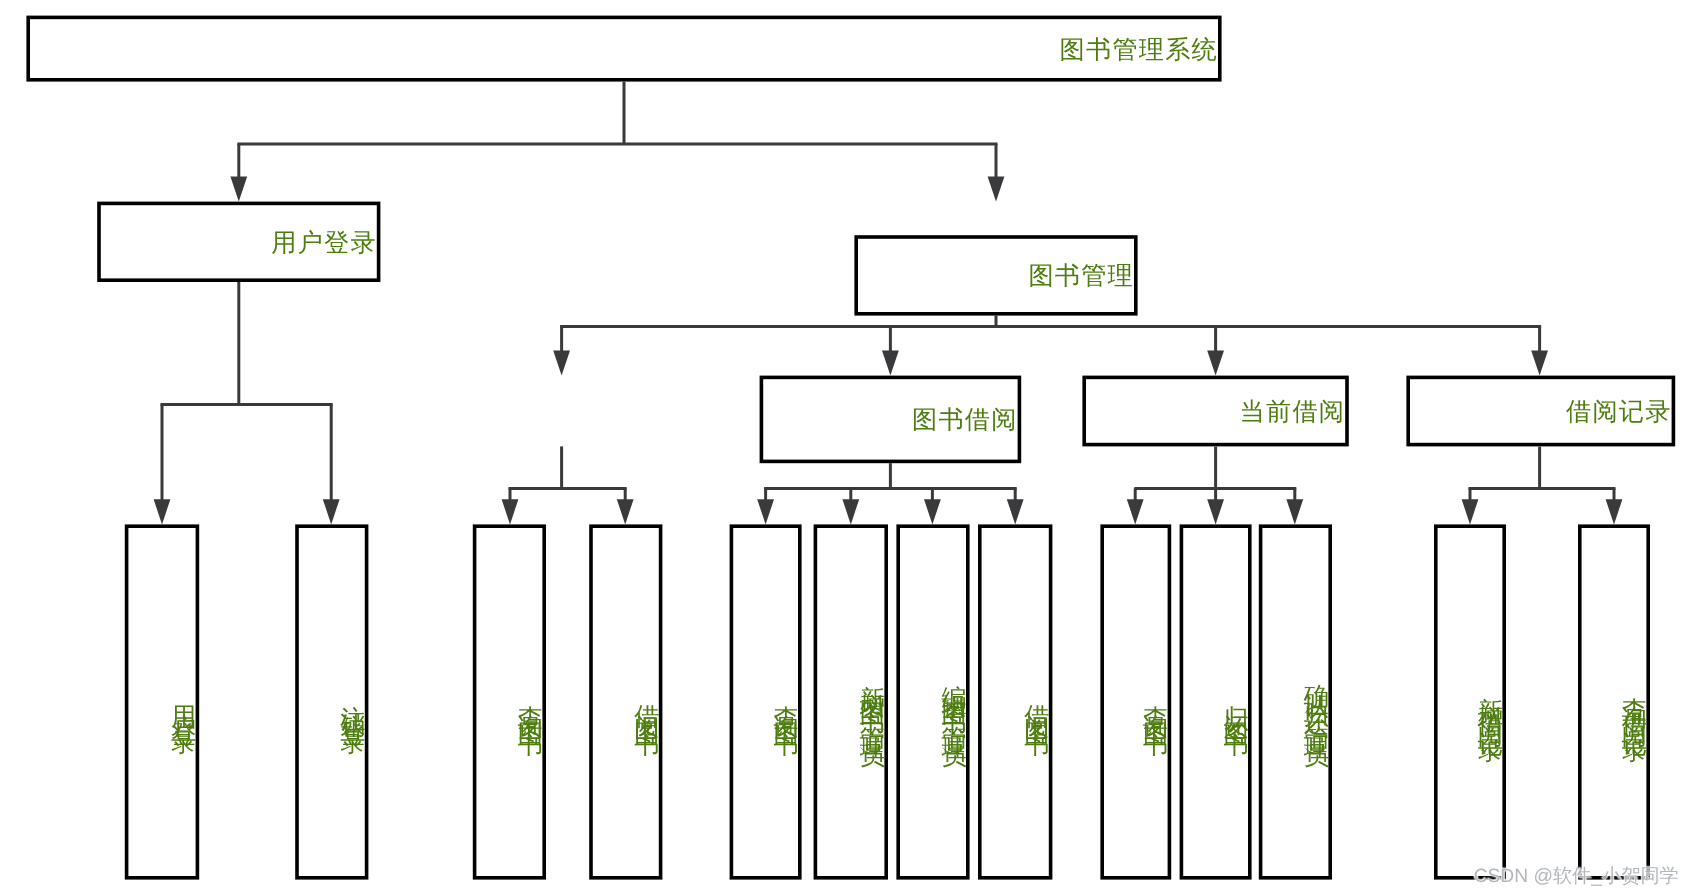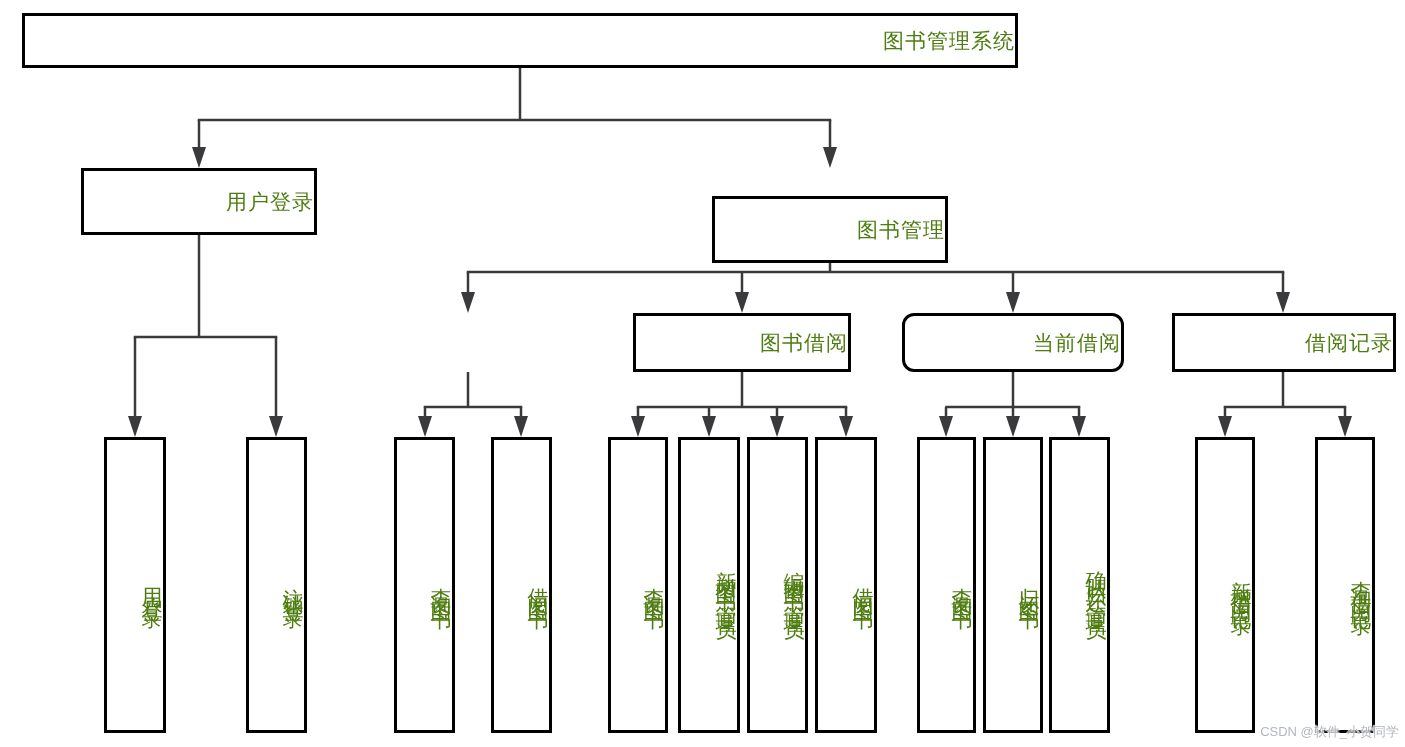--- a/index.html
+++ b/index.html
@@ -34,21 +34,21 @@
     font-size:21px;
     letter-spacing:7px;
     line-height:1;
     padding:6px 0;
   }
   #watermark{
     position:absolute;
     right:6px;
     bottom:6px;
     z-index:3;
-    font-size:13px;
+    font-size:16px;
     color:#b3b7bc;
     text-shadow:0 0 2px #ffffff, 1px 1px 1px #ffffff, -1px -1px 1px #ffffff;
     pointer-events:none;
     white-space:nowrap;
   }
 </style>
 </head>
 <body>
 
 <div id="canvas">
@@ -146,24 +146,24 @@
     <span>图书管理系统</span>
   </div>
 
   <div class="box hbox" style="left:81px;top:168px;width:236px;height:67px;">
     <span>用户登录</span>
   </div>
   <div class="box hbox" style="left:712px;top:168px;width:236px;height:67px;margin-top:28px;">
     <span>图书管理</span>
   </div>
 
-  <div class="box hbox" style="left:633px;top:313px;width:218px;height:59px;">
+  <div class="box hbox" style="left:633px;top:313px;width:218px;height:73px;">
     <span>图书借阅</span>
   </div>
-  <div class="box hbox" style="left:902px;top:313px;width:222px;height:59px;border-radius:12px;">
+  <div class="box hbox" style="left:902px;top:313px;width:222px;height:59px;">
     <span>当前借阅</span>
   </div>
   <div class="box hbox" style="left:1172px;top:313px;width:224px;height:59px;padding-left:29px;">
     <span>借阅记录</span>
   </div>
 
   <div class="box vbox" style="left:104px;top:437px;width:62px;height:296px;">
     <span>用户登录</span>
   </div>
   <div class="box vbox" style="left:246px;top:437px;width:61px;height:296px;">

